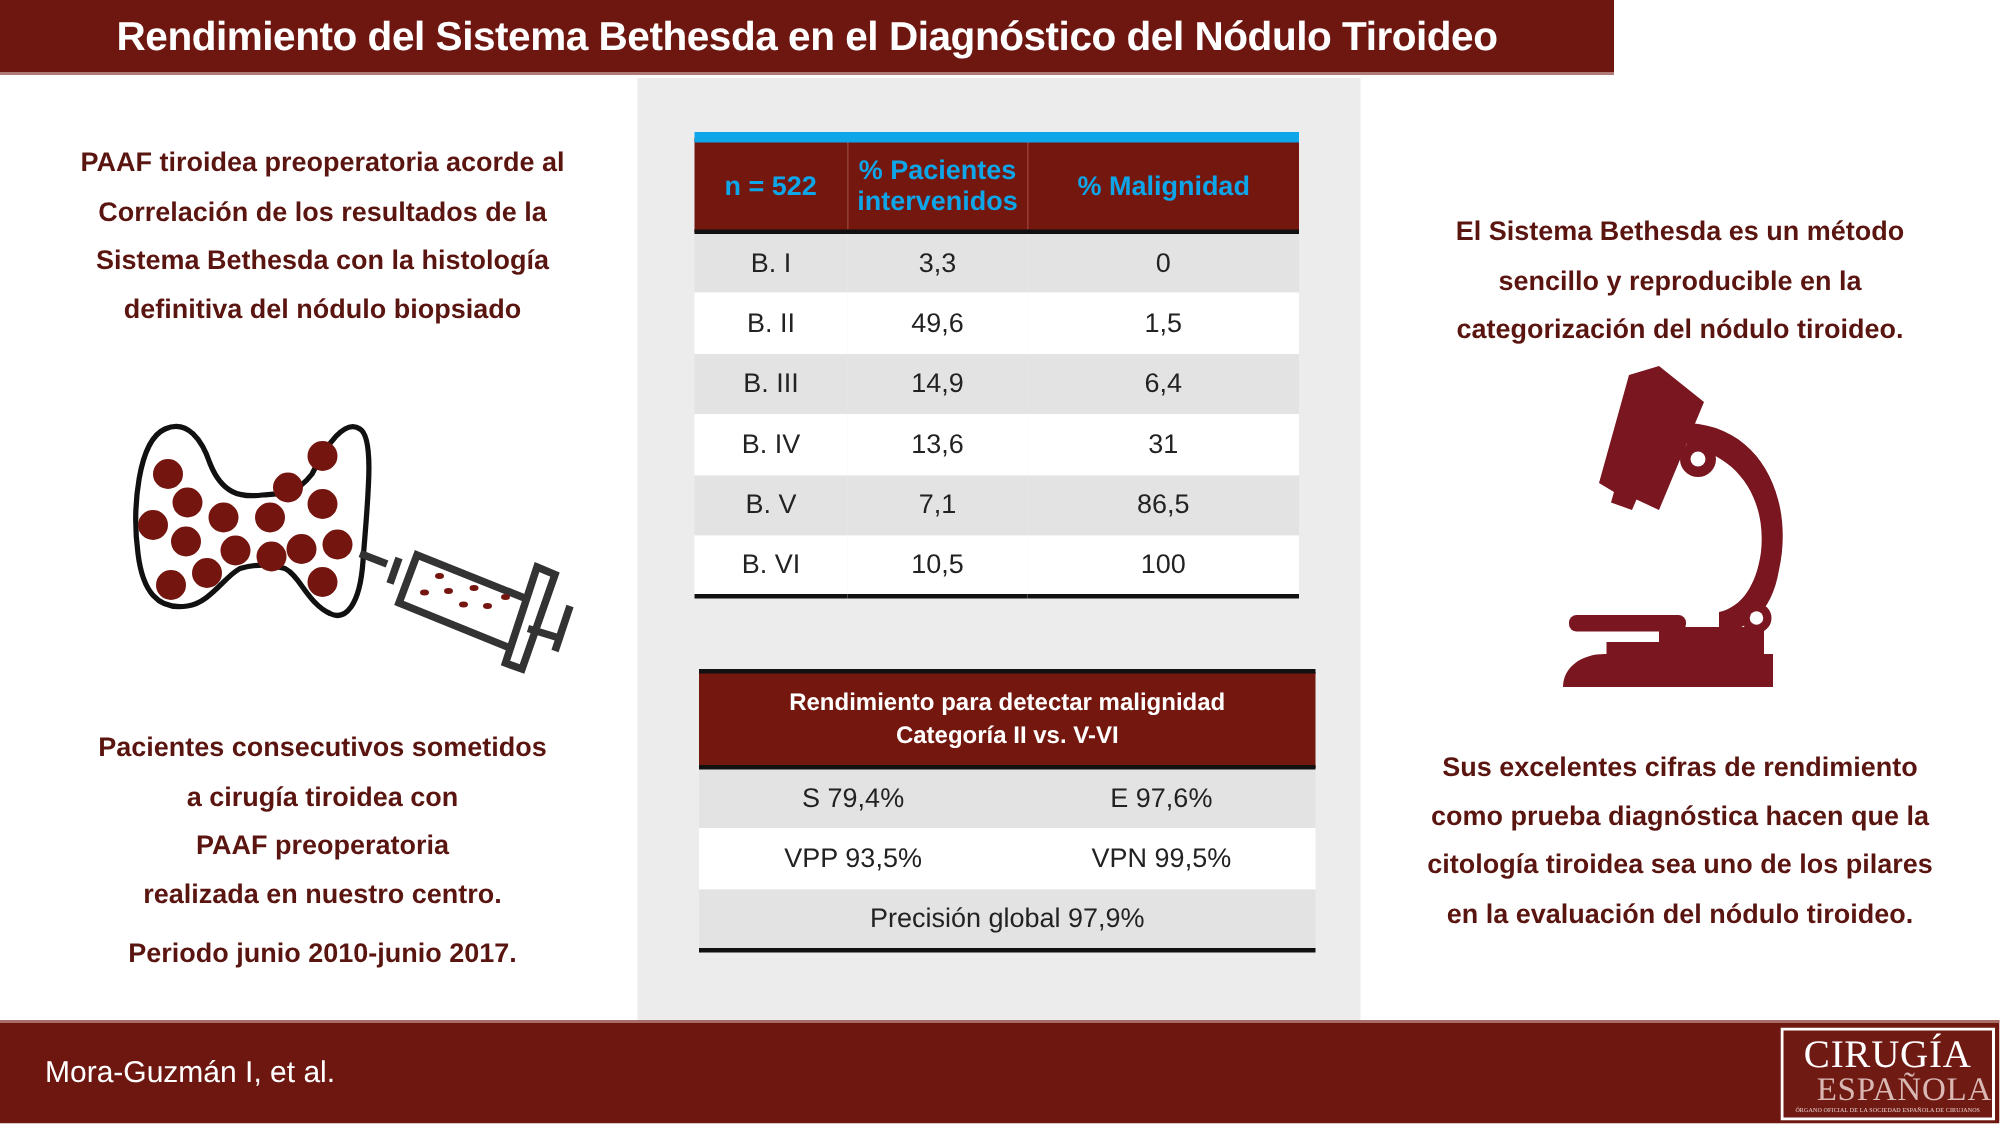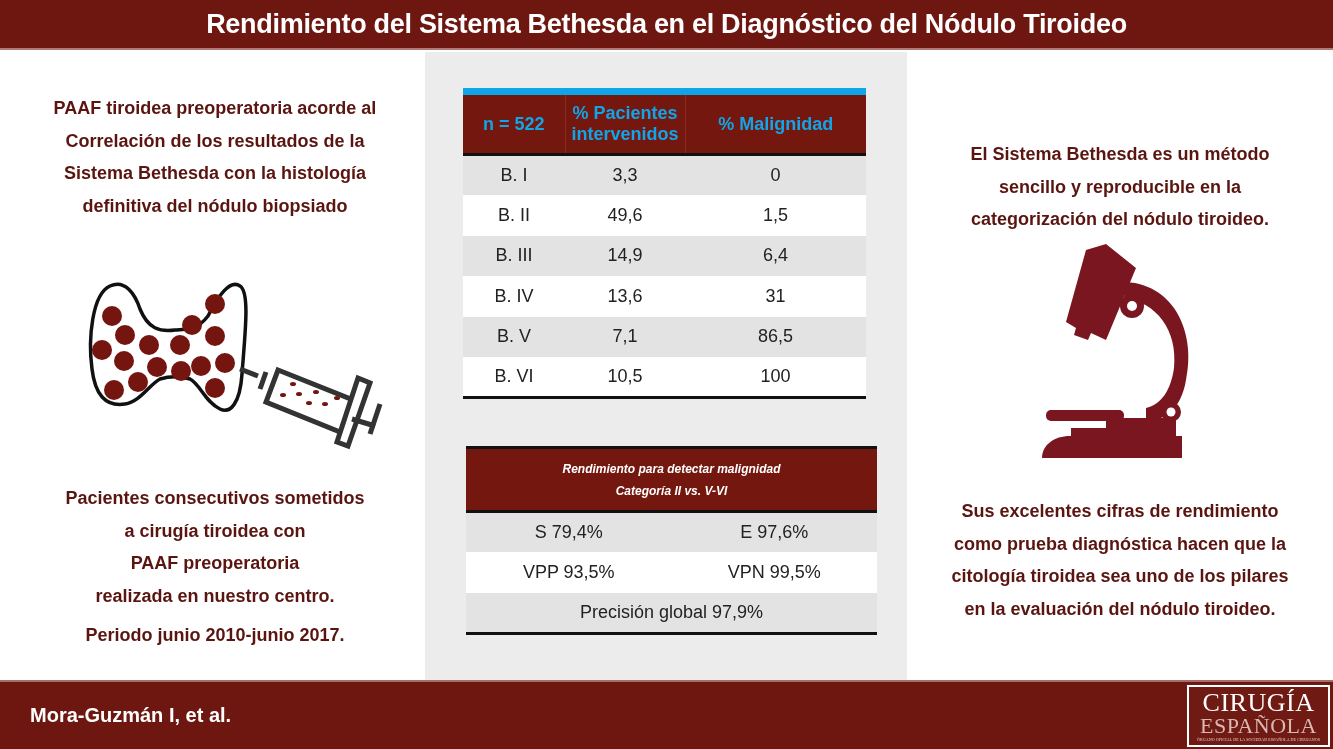--- a/index.html
+++ b/index.html
@@ -1,20 +1,20 @@
 <!DOCTYPE html>
 <html><head>
   <meta charset="utf-8">
   <style>
     * { box-sizing: border-box; margin: 0; padding: 0; }
     html, body { width: 1333px; height: 749px; overflow: hidden; background: #ffffff; }
     body { font-family: "Liberation Sans", "DejaVu Sans", sans-serif; position: relative; }
 
     .header {
-      position: absolute; left: 0; top: 0; width: 1333px; height: 50px;
+      position: absolute; left: 0; top: 0; width: 1076px; height: 50px;
       background: #6e1711; color: #ffffff;
       display: flex; align-items: center; justify-content: center;
       font-weight: bold; font-size: 27px; letter-spacing: -0.3px;
       border-bottom: 2px solid #b07a74;
     }
 
     .center-panel {
       position: absolute; left: 425px; top: 52px; width: 482px; height: 628px;
       background: #ececec;
     }
@@ -39,40 +39,40 @@
     .table-categories th:nth-child(1) { width: 102px; }
     .table-categories th:nth-child(2) { width: 120px; border-left: 1px solid #8c2d25; }
     .table-categories th:nth-child(3) { border-left: 1px solid #8c2d25; }
     .table-categories td { text-align: center; font-size: 18px; color: #222; height: 40.5px; }
     .table-categories tbody tr:nth-child(odd) { background: #e3e3e3; }
     .table-categories tbody tr:nth-child(even) { background: #ffffff; }
     .table-categories tbody tr:last-child { border-bottom: 3px solid #111; }
 
     .table-performance { left: 466px; top: 446px; width: 411px; }
     .table-performance thead tr { background: #74180f; color: #fff; height: 64px; border-top: 3px solid #111; border-bottom: 3px solid #111; }
-    .table-performance th { font-size: 12px; font-weight: bold; line-height: 22px; font-style: italic; }
+    .table-performance th { font-size: 16px; font-weight: bold; line-height: 22px; }
     .table-performance td { text-align: center; font-size: 18px; color: #222; height: 40.5px; width: 50%; }
     .table-performance tbody tr:nth-child(odd) { background: #e3e3e3; }
     .table-performance tbody tr:nth-child(even) { background: #ffffff; }
     .table-performance tbody tr:last-child { border-bottom: 3px solid #111; }
 
     .footer {
       position: absolute; left: 0; top: 680px; width: 1333px; height: 69px;
       background: #6e1711; border-top: 2px solid #a86d66;
     }
     .footer-authors {
-      position: absolute; left: 30px; top: 22px; color: #fff; font-weight: bold; font-size: 20px;
+      position: absolute; left: 30px; top: 22px; color: #fff; font-weight: normal; font-size: 20px;
     }
     .journal-logo {
       position: absolute; left: 1187px; top: 3px; width: 143px; height: 62px;
       background: #701a14; border: 2px solid #ffffff; outline: 1px solid #701a14;
       text-align: center; font-family: "Liberation Serif", "DejaVu Serif", serif; color: #fff;
     }
     .logo-line1 { font-size: 26px; line-height: 26px; margin-top: 3px; letter-spacing: 0.5px; }
-    .logo-line2 { font-size: 22px; line-height: 20px; color: #d9b7b3; letter-spacing: 0.5px; }
+    .logo-line2 { font-size: 22px; line-height: 20px; color: #d9b7b3; letter-spacing: 0.5px; text-align: right; }
     .logo-line3 { font-size: 4px; line-height: 7px; color: #e8d0cc; letter-spacing: 0.1px; white-space: nowrap; }
   </style>
 </head>
 <body>
 
 <div class="header">
   <span>Rendimiento del Sistema Bethesda en el Diagnóstico del Nódulo Tiroideo</span>
 </div>
 
 <div class="center-panel"></div>

